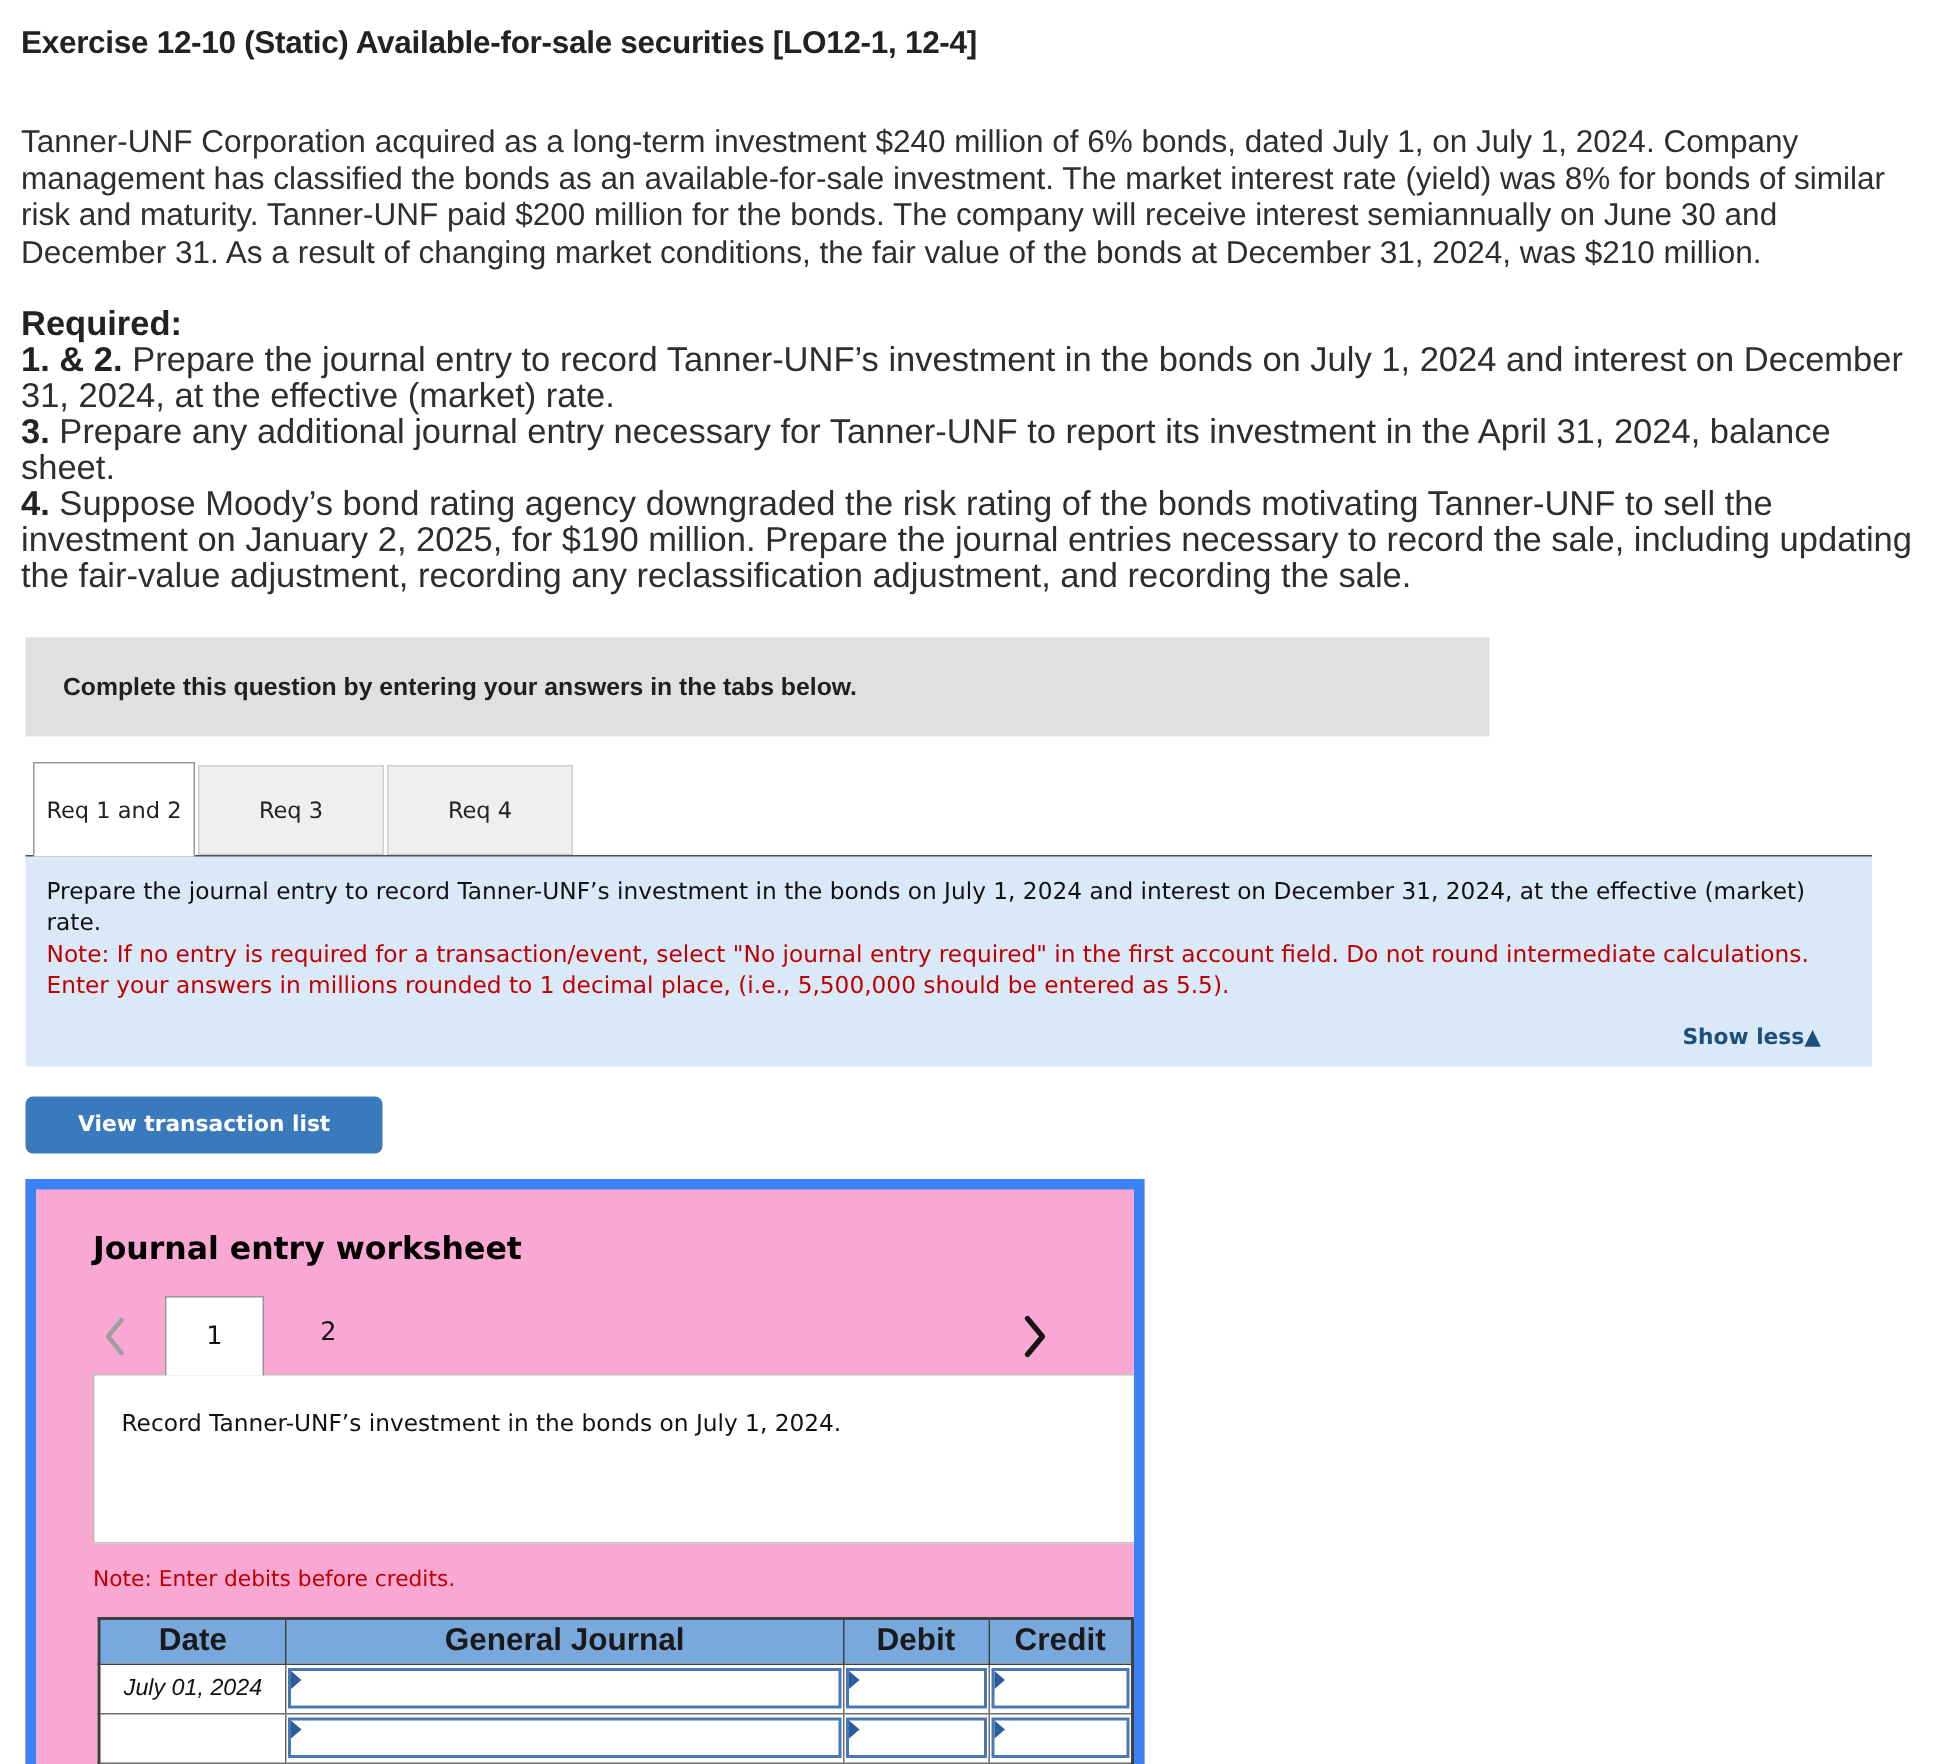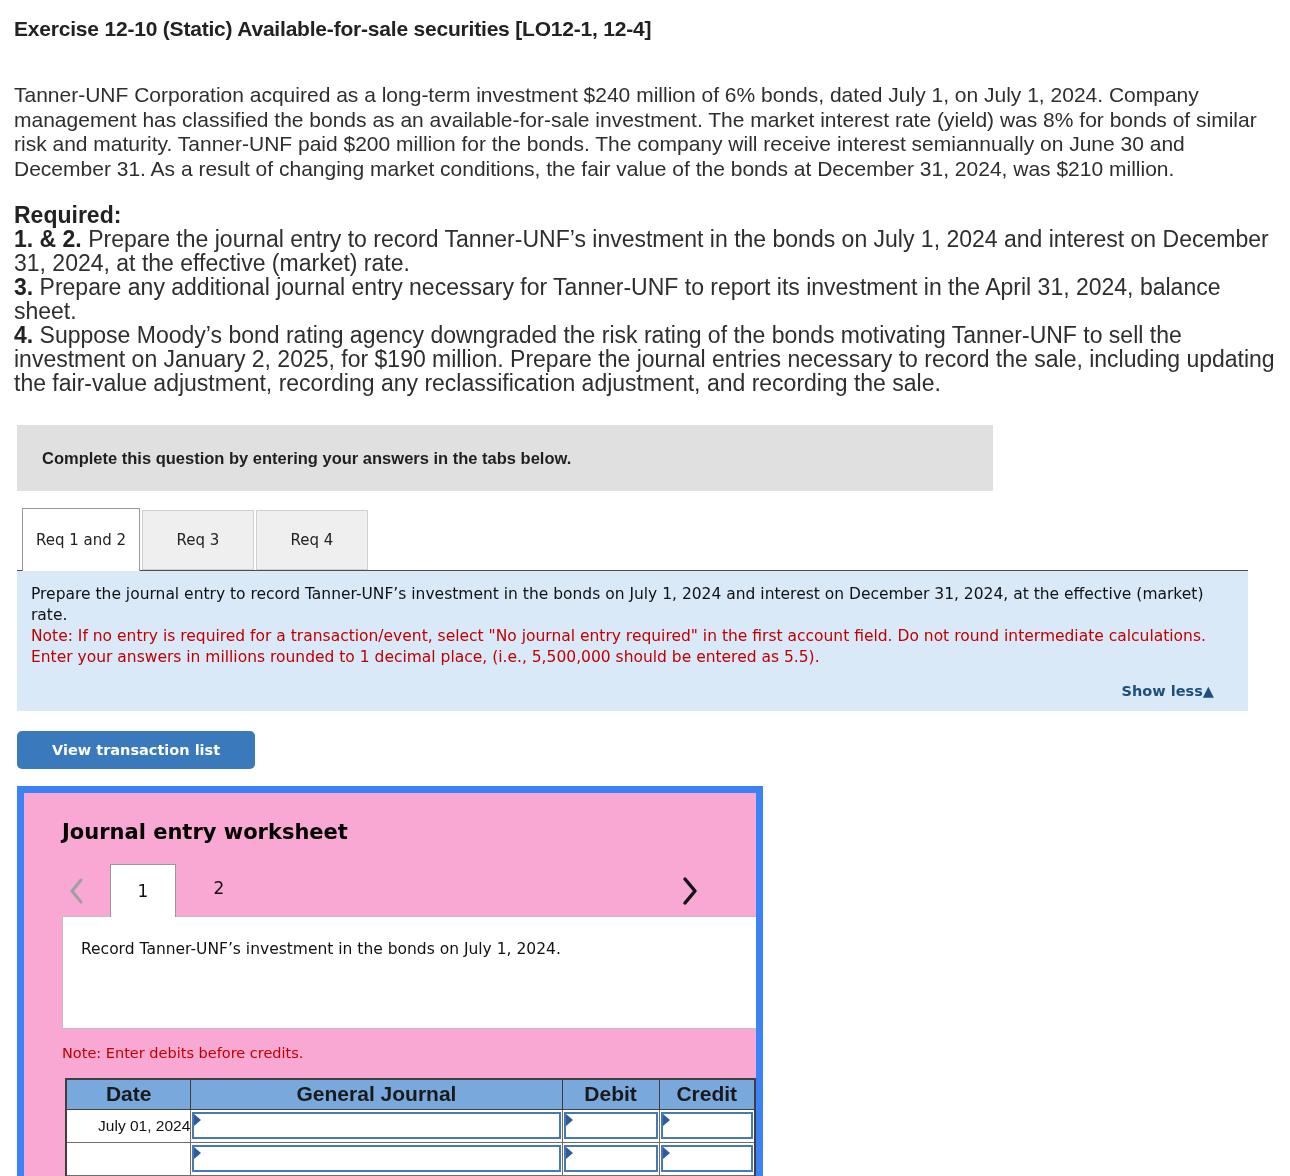--- a/index.html
+++ b/index.html
@@ -29,26 +29,26 @@
   .tabs-row {
     margin: 17px 0 0 22px; display: flex; align-items: flex-end;
     position: relative; z-index: 2; height: 62px;
   }
   .tab {
     font-family: "DejaVu Sans", sans-serif; font-size: 15px; color: #222;
     display: flex; align-items: center; justify-content: center;
     cursor: pointer;
   }
   .tab.active {
-    width: 118px; height: 63px; background: #ffffff;
+    width: 108px; height: 63px; background: #ffffff;
     border: 1px solid #979797; border-bottom: none;
     margin-bottom: -1px; z-index: 3;
   }
   .tab.inactive {
-    width: 112px; height: 60px; background: #efefef;
+    width: 124px; height: 60px; background: #efefef;
     border: 1px solid #cfcfcf; margin-left: 2px;
   }
 
   .instruction-panel {
     margin-left: 17px; width: 1231px; height: 141px;
     background: #d9e9f8; border-top: 1px solid #4f4f4f;
     padding: 13px 34px 10px 14px; position: relative; z-index: 1;
     font-family: "DejaVu Sans", sans-serif;
   }
   .instr-text { font-size: 15.5px; line-height: 21px; color: #111; }
@@ -100,22 +100,22 @@
     margin: 17px 0 0 41px; border-collapse: collapse;
     border: 2px solid #3f3f3f; background: #ffffff;
   }
   table.journal th {
     background: #79a9dc; border: 1px solid #3f3f3f;
     font-size: 21px; font-weight: bold; color: #1a1a1a;
     height: 30px; font-family: "Liberation Sans", sans-serif;
   }
   table.journal td { border: 1px solid #6e6e6e; padding: 0; background: #ffffff; }
   td.date-cell {
-    width: 134px; height: 33px; text-align: right;
-    font-size: 15.5px; color: #111; font-family: "Liberation Sans", sans-serif;
+    width: 134px; height: 33px; text-align: center;
+    font-size: 15.5px; color: #111; font-family: "Liberation Sans", sans-serif; font-style: italic;
   }
   .cell-input {
     margin: 1px; border: 2px solid #4879b5; background: #ffffff;
     height: 27px; position: relative; cursor: text;
   }
   .cell-flag {
     position: absolute; left: 0; top: 0; width: 0; height: 0;
     border-top: 6px solid transparent; border-bottom: 6px solid transparent;
     border-left: 7px solid #2b5d9e;
   }

